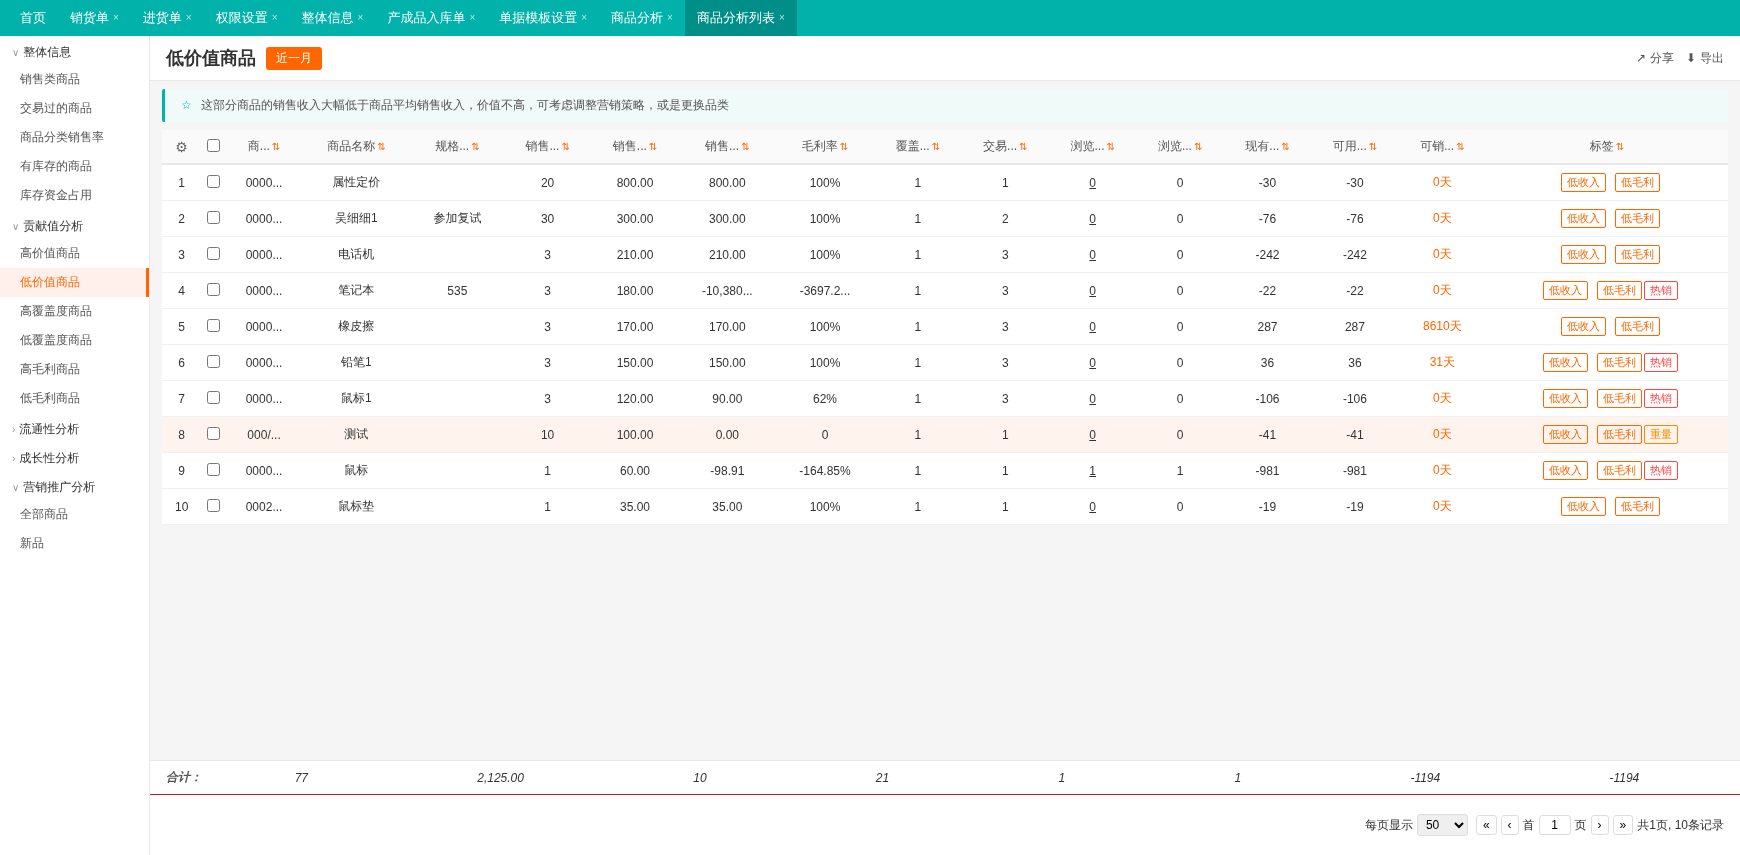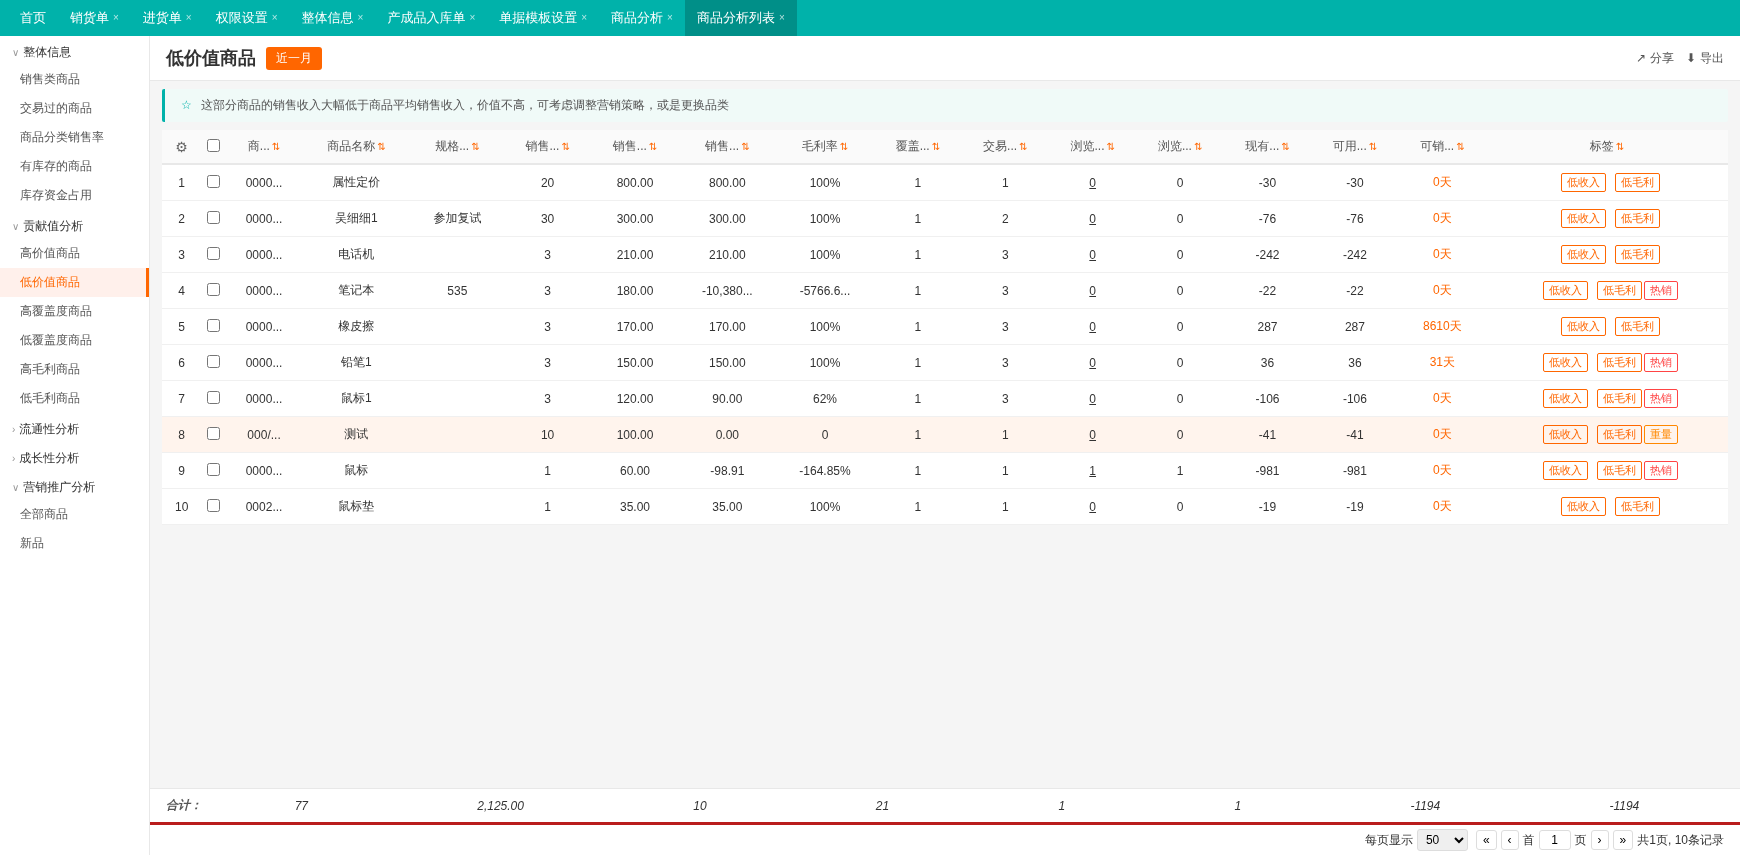--- a/index.html
+++ b/index.html
@@ -190,22 +190,22 @@
       display: flex;
       align-items: center;
       gap: 8px;
       font-style: italic;
     }
     .total-label { color: #555; font-weight: bold; }
 
     
     .pagination {
       background: #fff;
-      border-top: 3px solid #b91c1c;
-      padding: 4px 16px;
+      border-top: 1px solid #b91c1c;
+      padding: 19px 16px;
       display: flex;
       align-items: center;
       justify-content: flex-end;
       gap: 8px;
       font-size: 12px;
     }
     .per-page {
       display: flex;
       align-items: center;
       gap: 4px;
@@ -433,21 +433,21 @@
     </tr>
             <tr>
       <td>4</td>
       <td class="checkbox-cell"><input type="checkbox" style=""></td>
       <td>0000...</td>
       <td>笔记本</td>
       <td>535</td>
       <td>3</td>
       <td>180.00</td>
       <td>-10,380...</td>
-      <td>-5766.6...</td>
+      <td>-3697.2...</td>
       <td>1</td>
       <td>3</td>
       <td><span class="underline-link">0</span></td>
       <td>0</td>
       <td>-22</td>
       <td>-22</td>
       <td class="text-orange">0天</td>
       <td><span class="tag tag-orange">低收入</span><span class="tag tag-orange">低毛利</span><span class="tag tag-red">热销</span></td>
     </tr>
             <tr>

